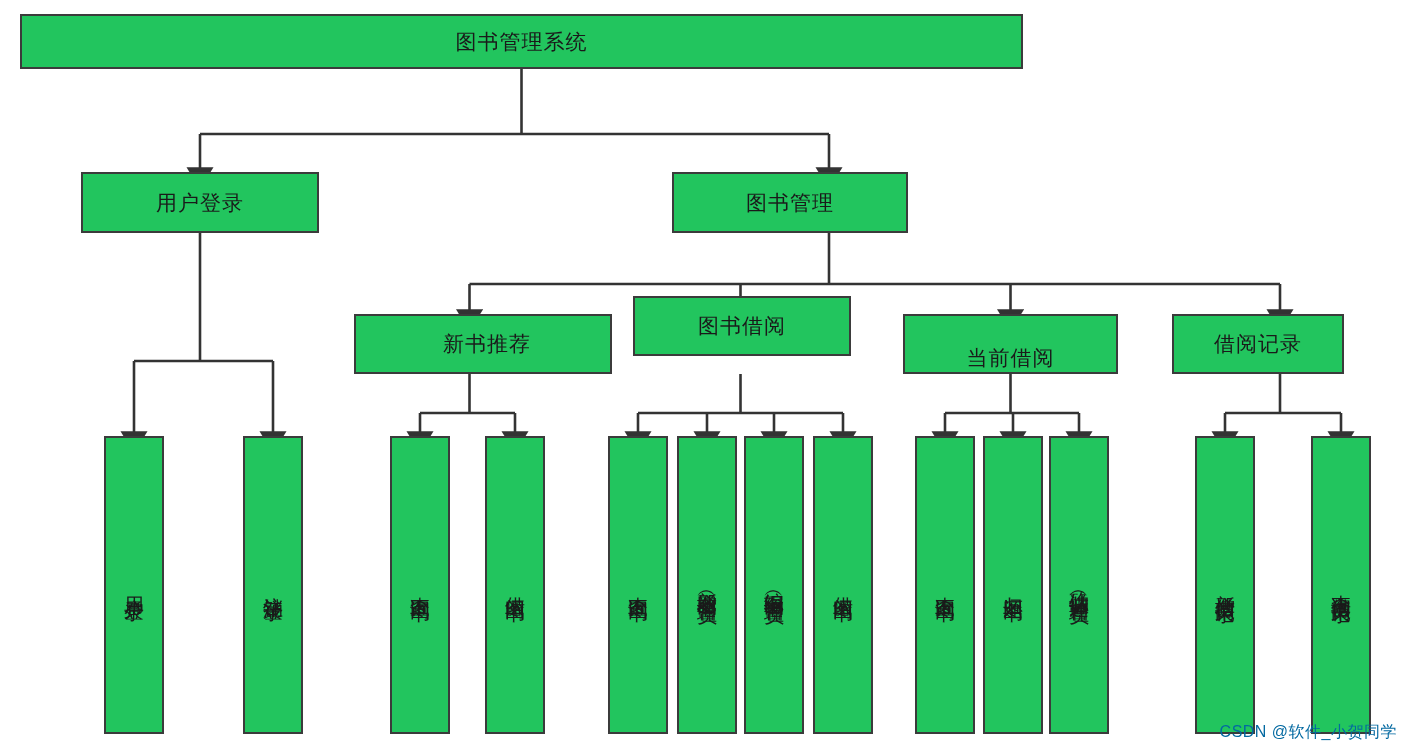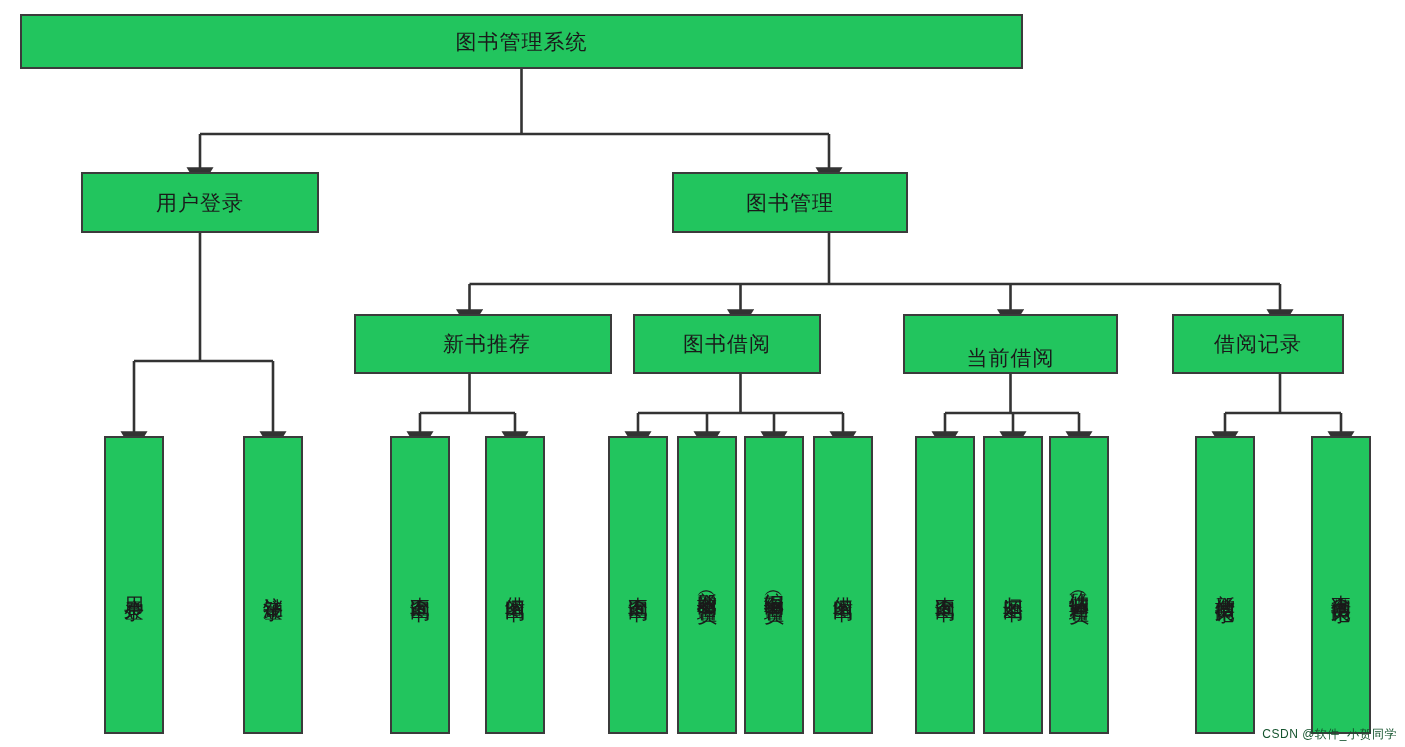--- a/index.html
+++ b/index.html
@@ -11,22 +11,22 @@
   .node{position:absolute;box-sizing:border-box;background:#22c55e;
         border:2.5px solid #3b3b3b;display:flex;align-items:center;
         justify-content:center;color:#1a1a1a;}
   .node.h{font-size:21px;letter-spacing:1px;}
   .node.v{writing-mode:vertical-rl;text-orientation:upright;
           font-size:20px;letter-spacing:2px;line-height:1.25;
           padding:10px 0;justify-content:center;align-items:center;}
   .node .lbl{display:block;white-space:nowrap;}
   .node.v .lbl{white-space:normal;text-align:center;}
 
-  #watermark{position:absolute;right:8px;bottom:4px;font-size:12px;
-             color:#14532d;letter-spacing:.5px;white-space:nowrap;}
+  #watermark{position:absolute;right:8px;bottom:4px;font-size:16px;
+             color:#0369a1;letter-spacing:.5px;white-space:nowrap;}
 </style>
 </head>
 <body>
 
 <div id="stage">
 
   <svg id="wires" viewBox="0 0 1405 747" preserveAspectRatio="none">
     <defs>
       <marker id="arrow" markerWidth="9" markerHeight="11" refX="1.4" refY="5.2" orient="auto" markerUnits="strokeWidth">
         <path d="M0,0 L8.4,5.2 L0,10.4 z" fill="#333333"></path>
@@ -75,21 +75,21 @@
       </div>
       <div class="node h" style="left: 81px; top: 172px; width: 238px; height: 61px;">
         <span class="lbl">用户登录</span>
       </div>
       <div class="node h" style="left: 672px; top: 172px; width: 236px; height: 61px;">
         <span class="lbl">图书管理</span>
       </div>
       <div class="node h" style="left: 354px; top: 314px; width: 258px; height: 60px; padding-left: 8px;">
         <span class="lbl">新书推荐</span>
       </div>
-      <div class="node h" style="left: 633px; top: 314px; width: 188px; height: 60px; align-items: center;">
+      <div class="node h" style="left: 633px; top: 296px; width: 218px; height: 60px; align-items: center;">
         <span class="lbl">图书借阅</span>
       </div>
       <div class="node h" style="left: 903px; top: 314px; width: 215px; height: 60px; align-items: flex-end;">
         <span class="lbl">当前借阅</span>
       </div>
       <div class="node h" style="left: 1172px; top: 314px; width: 172px; height: 60px;">
         <span class="lbl">借阅记录</span>
       </div>
       <div class="node v" style="left: 104px; top: 436px; width: 60px; height: 298px;">
         <span class="lbl">用户登录</span>

